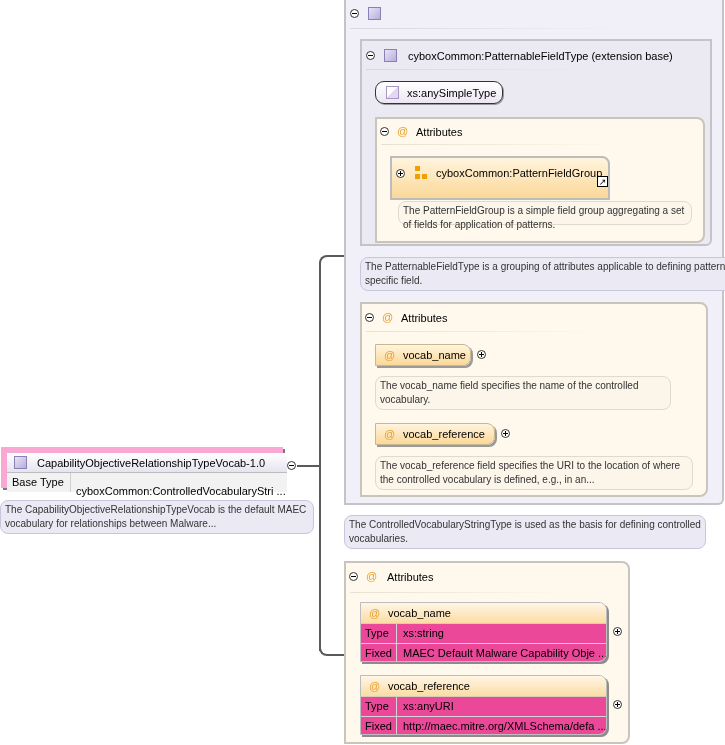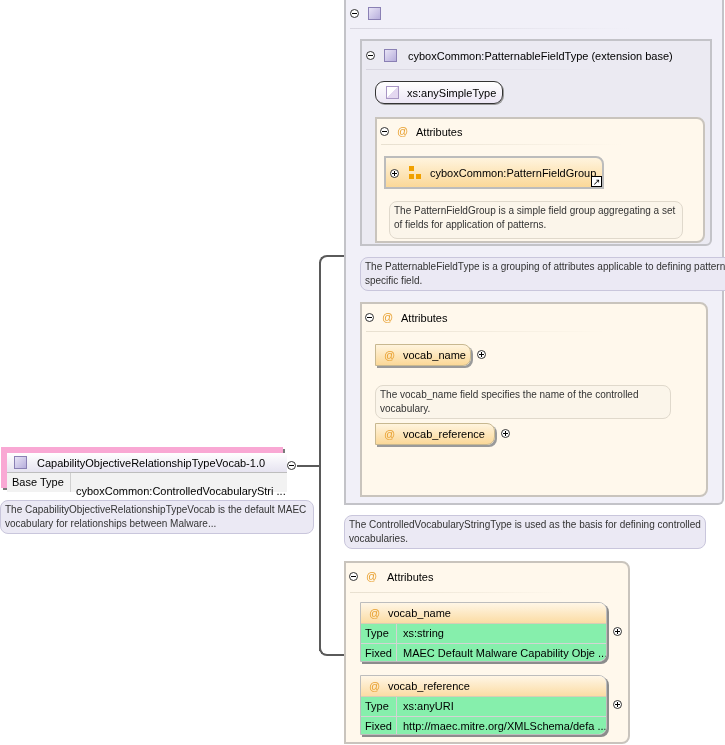--- a/index.html
+++ b/index.html
@@ -18,21 +18,21 @@
   .inner-type{background:#ebeaf2;border:2px solid #c3c3c8;border-radius:0 0 6px 0;}
   .attr-box{background:#fff8ec;border:2px solid #c9c4bd;border-radius:0 8px 8px 0;}
   .doc-lav{background:#ebe9f4;border:1px solid #c9c6dc;border-radius:8px;color:#333;font-size:10px;line-height:14px;padding:2px 4px;}
   .doc-cream{background:#fbf5ea;border:1px solid #e0d9cc;border-radius:8px;color:#333;font-size:10px;line-height:14px;padding:2px 4px;}
   .sep{position:absolute;height:1px;background:linear-gradient(90deg,#d8d6e0,rgba(255,255,255,0));}
   .at{color:#e8a030;font-weight:normal;}
   .pill-attr{background:linear-gradient(#fff4de,#fbd898);border:1px solid #c8b890;border-radius:0 8px 8px 0;
              box-shadow:2px 2px 0 #9a9a9a;}
   .tbl{background:#fff;border:1px solid #bdbdbd;border-radius:0 8px 8px 0;box-shadow:2px 2px 0 #8c8c8c;overflow:hidden;}
   .tbl-head{height:20px;background:linear-gradient(#fff6e6,#fbdca4);border-bottom:1px solid #d8cdb6;position:relative;}
-  .tbl-row{height:19px;border-bottom:1px solid #d4d4d4;position:relative;background:#86efac;}
+  .tbl-row{height:19px;border-bottom:1px solid #d4d4d4;position:relative;background:#ec4899;}
   .tbl-row:last-child{border-bottom:none;}
   .tbl-key{position:absolute;left:0;top:0;width:36px;height:100%;border-right:1px solid #d4d4d4;padding-left:4px;line-height:19px;box-sizing:border-box;}
   .tbl-val{position:absolute;left:42px;top:0;line-height:19px;white-space:nowrap;}
   .line{position:absolute;background:#5a5a5a;}
 </style>
 </head>
 <body>
 
 <div class="line" style="left:319px;top:262px;width:2px;height:389px;"></div>
 <div class="abs" style="left:319px;top:255px;width:16px;height:14px;border-top:2px solid #5a5a5a;border-left:2px solid #5a5a5a;border-radius:8px 0 0 0;"></div>
@@ -70,54 +70,55 @@
       <span class="abs" style="left:10px;top:4px;width:13px;height:13px;border:1px solid #a896c4;background:linear-gradient(135deg,#ffffff 50%,#e4d8f0 50%);"></span>
       <span class="lbl" style="left:31px;top:5px;">xs:anySimpleType</span>
     </div>
 
     <div class="abs attr-box" style="left:13px;top:76px;width:330px;height:126px;">
       <span class="toggle minus" style="left:3px;top:8px;"></span>
       <span class="lbl at" style="left:20px;top:6px;">@</span>
       <span class="lbl" style="left:39px;top:7px;">Attributes</span>
       <div class="sep" style="left:4px;top:25px;width:240px;background:linear-gradient(90deg,#e8e0d0,rgba(255,255,255,0));"></div>
 
-      <div class="abs" style="left:7px;top:37px;width:220px;height:33px;background:linear-gradient(#fff4de,#fbd898);border:2px solid #bcbcbc;border-radius:0 8px 0 0;">
+      <div class="abs" style="left:13px;top:37px;width:220px;height:44px;background:linear-gradient(#fff4de,#fbd898);border:2px solid #bcbcbc;border-radius:0 8px 0 0;">
         <span class="toggle plus" style="left:4px;top:11px;"></span>
         <span class="abs" style="left:23px;top:8px;width:14px;height:14px;">
           <span class="abs" style="left:0;top:0;width:5px;height:5px;background:#f0a000;"></span>
           <span class="abs" style="left:0;top:8px;width:5px;height:5px;background:#f0a000;"></span>
           <span class="abs" style="left:7px;top:8px;width:5px;height:5px;background:#f0a000;"></span>
         </span>
         <span class="lbl" style="left:44px;top:9px;">cyboxCommon:PatternFieldGroup</span>
         <span class="abs" style="left:205px;top:18px;width:11px;height:11px;border:1px solid #000;background:#fff;font-size:9px;line-height:10px;text-align:center;">↗</span>
       </div>
-      <div class="abs doc-cream" style="left:12px;top:82px;width:294px;height:38px;">The PatternFieldGroup is a simple field group aggregating a set of fields for application of patterns.</div>
+      <div class="abs doc-cream" style="left:21px;top:82px;width:294px;height:24px;">The PatternFieldGroup is a simple field group aggregating a set of fields for application of patterns.</div>
     </div>
   </div>
 
   <div class="abs doc-lav" style="left:14px;top:257px;width:404px;height:34px;">The PatternableFieldType is a grouping of attributes applicable to defining patterns on a specific field.</div>
 
   <div class="abs attr-box" style="left:14px;top:302px;width:348px;height:195px;">
     <span class="toggle minus" style="left:3px;top:9px;"></span>
     <span class="lbl at" style="left:20px;top:7px;">@</span>
     <span class="lbl" style="left:39px;top:8px;">Attributes</span>
     <div class="sep" style="left:4px;top:27px;width:240px;background:linear-gradient(90deg,#e8e0d0,rgba(255,255,255,0));"></div>
 
     <div class="abs pill-attr" style="left:13px;top:40px;width:96px;height:22px;">
       <span class="lbl at" style="left:8px;top:4px;">@</span>
       <span class="lbl" style="left:27px;top:4px;">vocab_name</span>
     </div>
     <span class="toggle plus" style="left:115px;top:46px;"></span>
-    <div class="abs doc-cream" style="left:13px;top:81px;width:296px;height:34px;">The vocab_name field specifies the name of the controlled vocabulary.</div>
+    <div class="abs doc-cream" style="left:13px;top:72px;width:296px;height:34px;">The vocab_name field specifies the name of the controlled vocabulary.</div>
 
     <div class="abs pill-attr" style="left:13px;top:119px;width:120px;height:22px;">
       <span class="lbl at" style="left:8px;top:4px;">@</span>
       <span class="lbl" style="left:27px;top:4px;">vocab_reference</span>
     </div>
     <span class="toggle plus" style="left:139px;top:125px;"></span>
+    <div class="abs doc-cream" style="left:13px;top:152px;width:318px;height:34px;">The vocab_reference field specifies the URI to the location of where the controlled vocabulary is defined, e.g., in an...</div>
   </div>
 </div>
 
 <div class="abs doc-lav" style="left:344px;top:515px;width:362px;height:34px;">The ControlledVocabularyStringType is used as the basis for defining controlled vocabularies.</div>
 
 <div class="abs attr-box" style="left:344px;top:561px;width:286px;height:183px;">
   <span class="toggle minus" style="left:3px;top:9px;"></span>
   <span class="lbl at" style="left:20px;top:7px;">@</span>
   <span class="lbl" style="left:41px;top:8px;">Attributes</span>
   <div class="sep" style="left:4px;top:29px;width:220px;background:linear-gradient(90deg,#e8e0d0,rgba(255,255,255,0));"></div>

